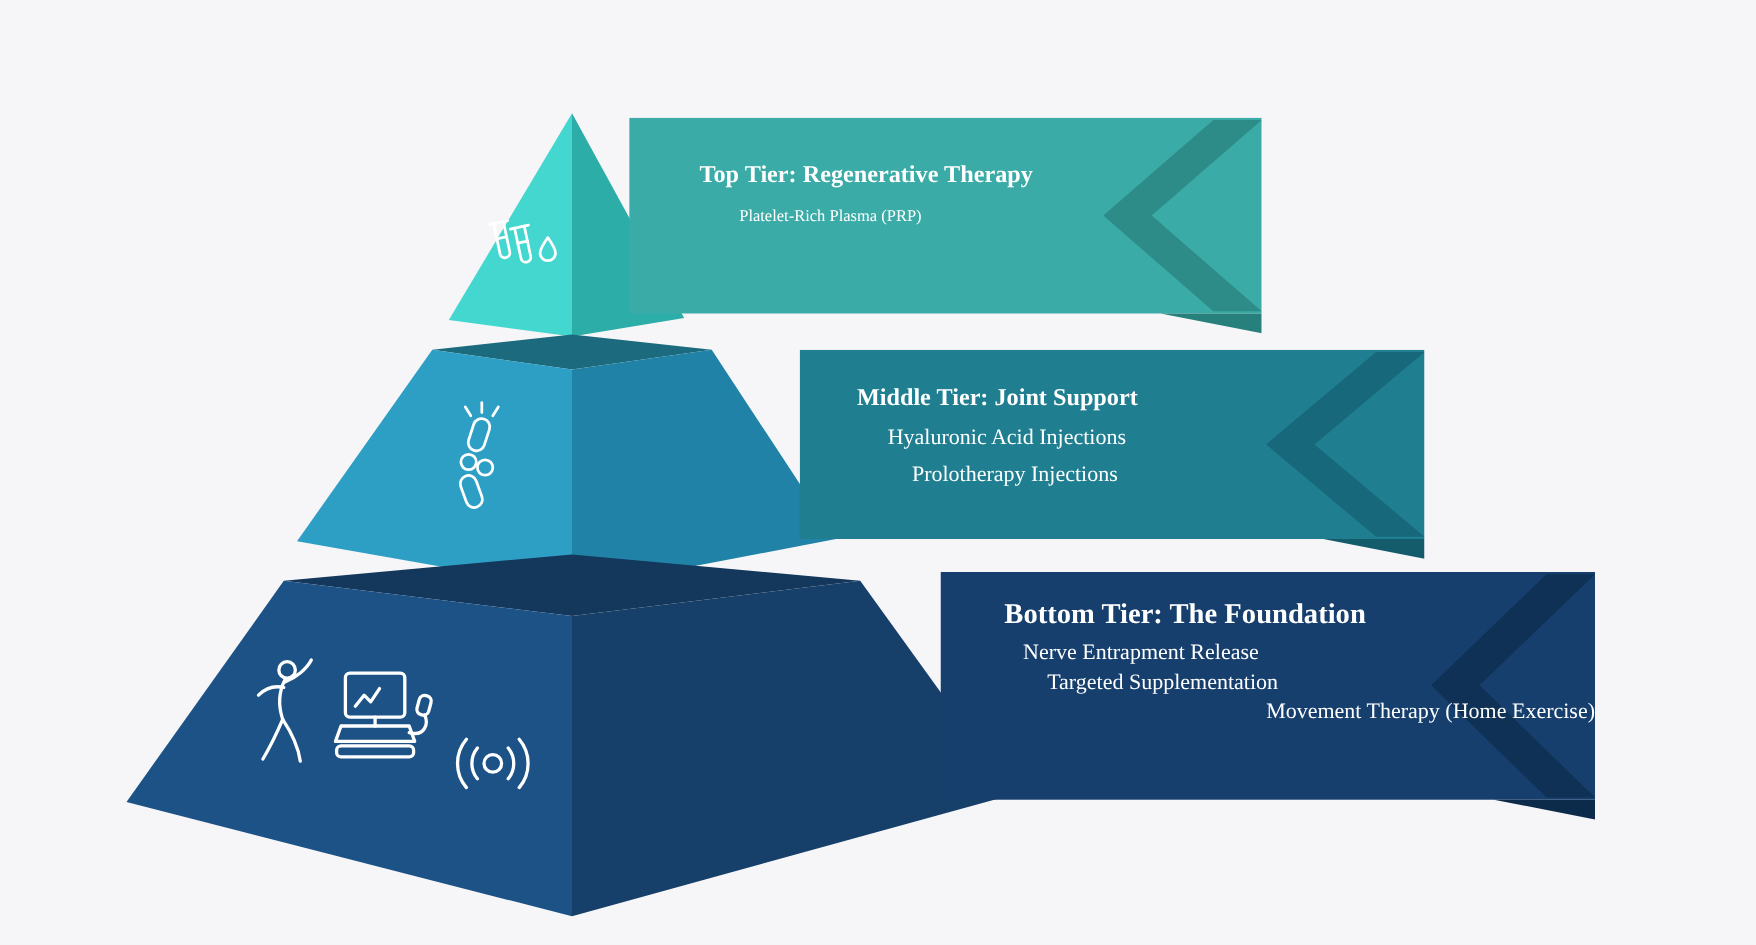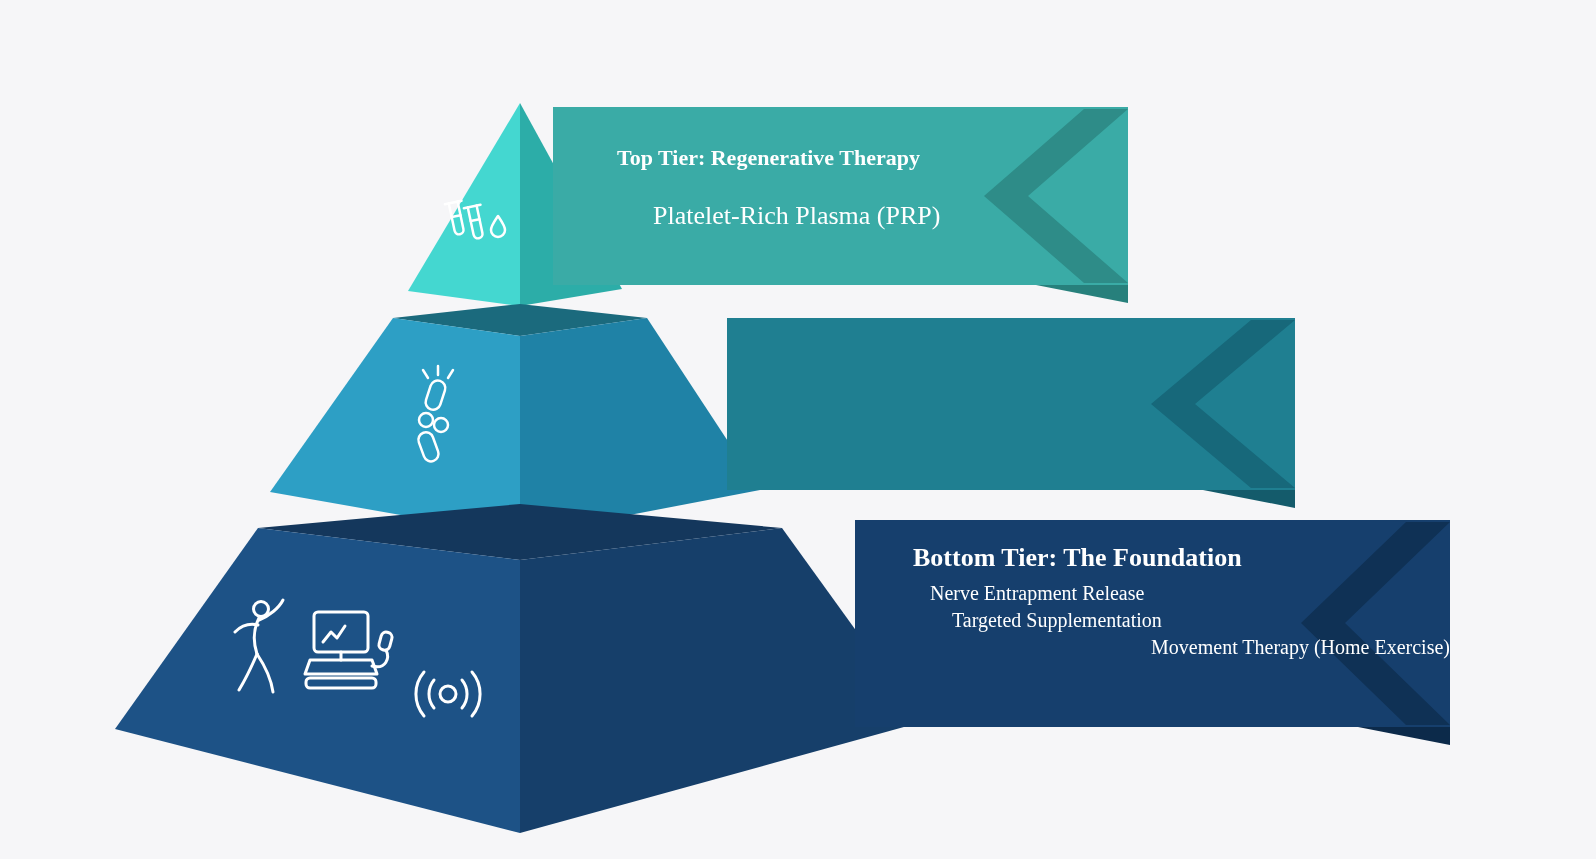--- a/index.html
+++ b/index.html
@@ -15,24 +15,24 @@
   }
   .pyramid-svg{position:absolute;left:0;top:0;}
 
   
   .banner{position:absolute;color:#fff;}
   .banner svg.deco{position:absolute;left:0;top:0;pointer-events:none;}
   .banner .content{position:relative;z-index:2;}
   .banner .title{font-weight:700;margin:0;}
   .banner ul{list-style:none;margin:0;padding:0;}
 
-  .banner-top{left:553px;top:107px;width:575px;height:178px;}
+  .banner-top{left:572px;top:107px;width:575px;height:178px;}
   .banner-top .content{padding-top:38px;}
   .banner-top .title{font-size:22px;padding-left:64px;}
-  .banner-top li{font-size:26px;margin-top:30px;margin-left:100px;}
+  .banner-top li{font-size:15px;margin-top:18px;margin-left:100px;}
 
   .banner-middle{left:727px;top:318px;width:568px;height:172px;}
   .banner-middle .content{padding-top:30px;}
   .banner-middle .title{font-size:22px;padding-left:52px;}
   .banner-middle li{font-size:20px;line-height:33px;}
   .banner-middle li:nth-child(1){margin-top:8px;margin-left:80px;}
   .banner-middle li:nth-child(2){margin-left:102px;}
 
   .banner-bottom{left:855px;top:520px;width:595px;height:207px;}
   .banner-bottom .content{padding-top:23px;}
@@ -131,20 +131,27 @@
       </ul>
     </div>
   </div>
 
   <div class="banner banner-middle">
     <svg class="deco" width="568" height="192" viewBox="0 0 568 192">
       <rect x="0" y="0" width="568" height="172" fill="#1f7f91"></rect>
       <polygon points="568,172 476,172 568,190" fill="#145b6b"></polygon>
       <polygon points="568,2 468,86 568,170 524,170 424,86 524,2" fill="#17687a"></polygon>
     </svg>
+    <div class="content">
+      <p class="title">Middle Tier: Joint Support</p>
+      <ul>
+        <li>Hyaluronic Acid Injections</li>
+        <li>Prolotherapy Injections</li>
+      </ul>
+    </div>
   </div>
 
   <div class="banner banner-bottom">
     <svg class="deco" width="595" height="227" viewBox="0 0 595 227">
       <rect x="0" y="0" width="595" height="207" fill="#163f6d"></rect>
       <polygon points="595,207 503,207 595,225" fill="#0c2a4a"></polygon>
       <polygon points="595,2 490,103 595,205 551,205 446,103 551,2" fill="#0f3155"></polygon>
     </svg>
     <div class="content">
       <p class="title">Bottom Tier: The Foundation</p>

